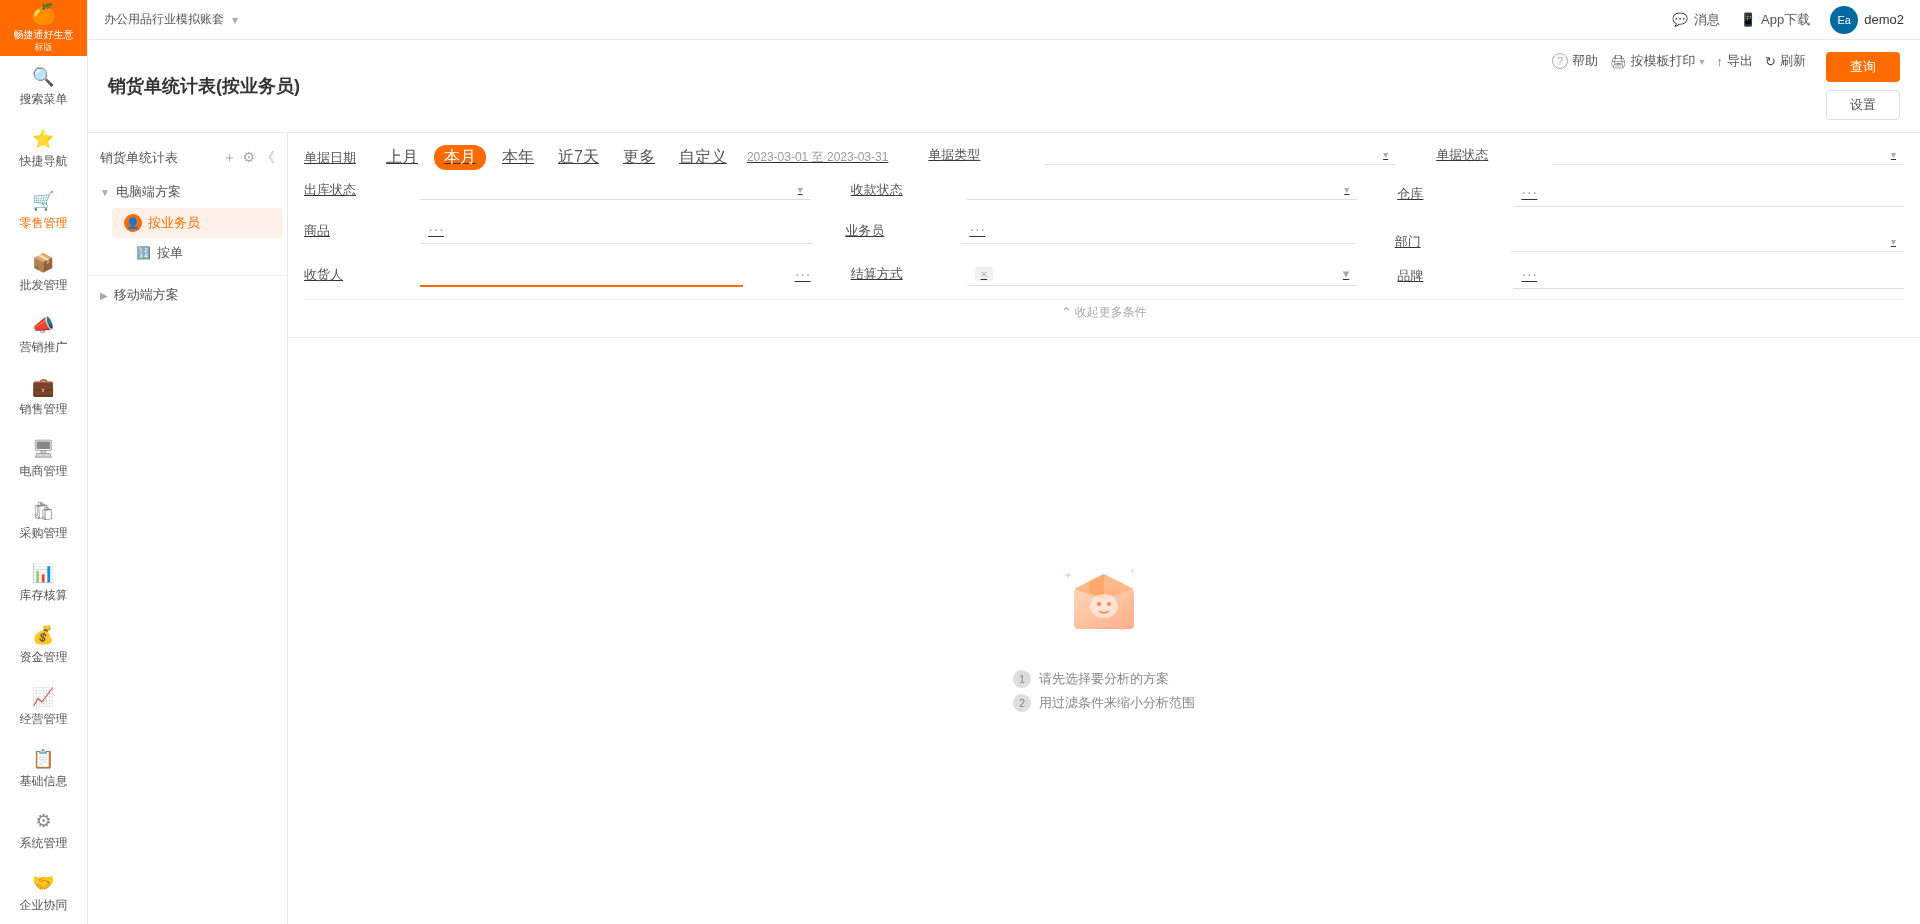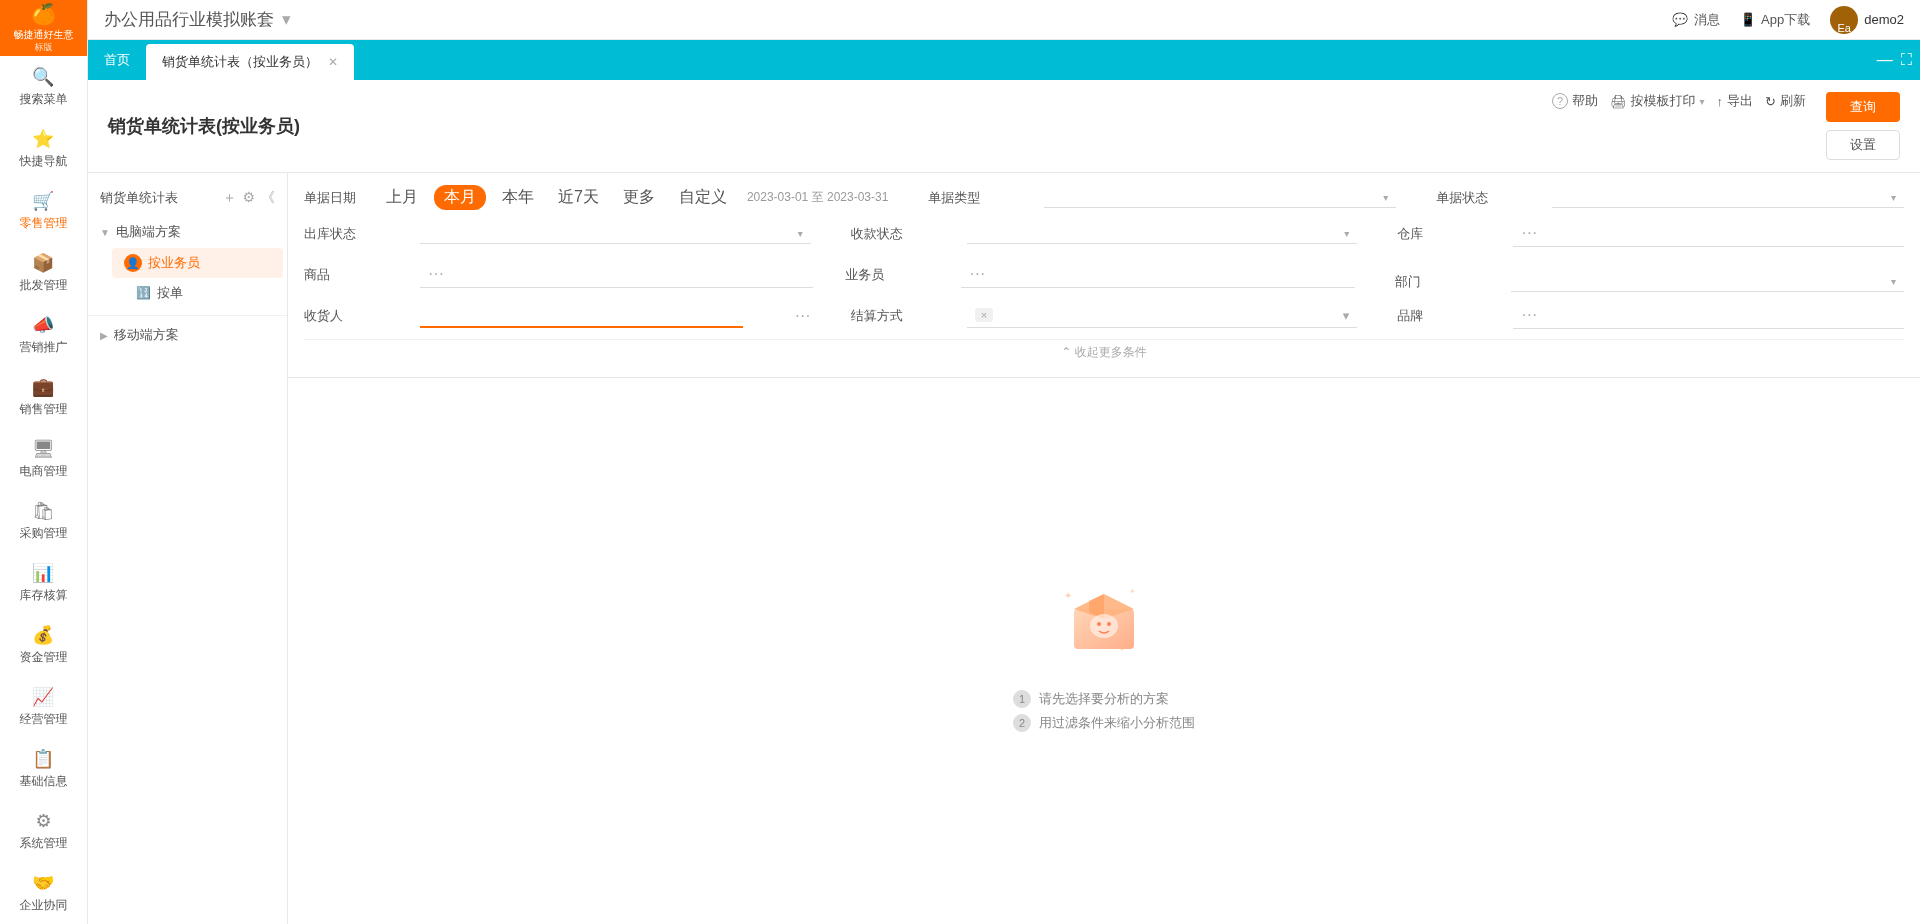--- a/index.html
+++ b/index.html
@@ -12,24 +12,24 @@
     .sidebar-item { width: 88px; padding: 10px 4px; text-align: center; cursor: pointer; color: #555; font-size: 12px; border-bottom: none; }
     .sidebar-item .si-icon { font-size: 18px; margin-bottom: 3px; color: #888; }
     .sidebar-item.active .si-icon { color: #ff6b00; }
     .sidebar-item.active { color: #ff6b00; }
 
     
     .main-area { flex: 1; display: flex; flex-direction: column; height: 924px; overflow: hidden; }
 
     
     .topbar { height: 40px; background: #fff; border-bottom: 1px solid #e8e8e8; display: flex; align-items: center; justify-content: space-between; padding: 0 16px; flex-shrink: 0; }
-    .topbar-left { display: flex; align-items: center; gap: 8px; color: #555; font-size: 17px; }
+    .topbar-left { display: flex; align-items: center; gap: 8px; color: #555; font-size: 12px; }
     .topbar-right { display: flex; align-items: center; gap: 20px; }
     .topbar-action { display: flex; align-items: center; gap: 5px; color: #555; font-size: 13px; cursor: pointer; }
-    .user-avatar { width: 28px; height: 28px; border-radius: 50%; background: #a16207; display: flex; align-items: flex-end; justify-content: center; color: #fff; font-size: 12px; overflow: hidden; }
+    .user-avatar { width: 28px; height: 28px; border-radius: 50%; background: #0369a1; display: flex; align-items: center; justify-content: center; color: #fff; font-size: 12px; overflow: hidden; }
 
     
     .tabbar { height: 40px; background: #00bcd4; display: flex; align-items: center; padding: 0 0; flex-shrink: 0; position: relative; }
     .tab { display: flex; align-items: center; gap: 6px; padding: 0 16px; height: 40px; cursor: pointer; font-size: 13px; color: #fff; }
     .tab.home { background: transparent; }
     .tab.active { background: #fff; color: #333; border-radius: 4px 4px 0 0; margin: 4px 0 0 0; height: 36px; }
     .tab .close-btn { font-size: 12px; color: #aaa; cursor: pointer; margin-left: 4px; }
     .tabbar-actions { position: absolute; right: 8px; display: flex; gap: 8px; }
     .tabbar-action-btn { color: #fff; font-size: 16px; cursor: pointer; background: transparent; border: none; }
 
@@ -60,21 +60,21 @@
     .tree-child-item.active { background: #fff0e8; color: #ff6b00; }
     .tree-child-item .item-icon { width: 18px; height: 18px; border-radius: 50%; background: #ff6b00; color: #fff; font-size: 10px; display: flex; align-items: center; justify-content: center; }
     .tree-sub-item { display: flex; align-items: center; gap: 6px; padding: 5px 12px; cursor: pointer; font-size: 13px; color: #555; padding-left: 28px; }
     .tree-mobile-section { padding-top: 4px; border-top: 1px solid #f0f0f0; margin-top: 4px; }
 
     
     .right-panel { flex: 1; display: flex; flex-direction: column; overflow: hidden; }
 
     
     .filter-area { background: #fff; padding: 12px 16px; border-bottom: 1px solid #e8e8e8; }
-    .filter-row { display: flex; align-items: center; gap: 0; margin-bottom: 10px; }
+    .filter-row { display: flex; align-items: flex-start; gap: 0; margin-bottom: 10px; text-decoration: underline; }
     .filter-row:last-child { margin-bottom: 0; }
     .filter-item { display: flex; align-items: center; flex: 1; min-width: 0; gap: 48px; }
     .filter-label { color: #555; font-size: 13px; white-space: nowrap; margin-right: 8px; min-width: 60px; }
     .filter-input { flex: 1; border: none; border-bottom: 1px solid #ddd; padding: 4px 8px; font-size: 13px; color: #333; outline: none; background: transparent; }
     .filter-select { flex: 1; display: flex; align-items: center; justify-content: space-between; border-bottom: 1px solid #ddd; padding: 4px 8px; cursor: pointer; font-size: 13px; color: #999; }
     .filter-select .sel-arrow { color: #aaa; font-size: 10px; }
     .filter-dots { color: #aaa; font-size: 16px; cursor: pointer; margin-left: 4px; }
     .date-range-area { display: flex; align-items: center; gap: 8px; }
     .date-btn { padding: 2px 8px; border-radius: 3px; cursor: pointer; font-size: 16px; color: #555; background: transparent; border: none; }
     .date-btn.active { background: #ff6b00; color: #fff; border-radius: 12px; padding: 2px 10px; }
@@ -180,33 +180,20 @@
       </div>
       <div style="display:flex;align-items:center;gap:6px;cursor:pointer;">
         <div class="user-avatar">
           <span style="font-size:11px;">Ea</span>
         </div>
         <span style="font-size:13px;color:#333;">demo2</span>
       </div>
     </div>
   </div>
 
-  <div class="tabbar">
-    <div class="tab home">
-      <span>首页</span>
-    </div>
-    <div class="tab active">
-      <span>销货单统计表（按业务员）</span>
-      <span class="close-btn">✕</span>
-    </div>
-    <div class="tabbar-actions">
-      <button class="tabbar-action-btn">—</button>
-      <button class="tabbar-action-btn">⛶</button>
-    </div>
-  </div>
 
   <div class="page-content">
 
     <div class="page-header">
       <h1 class="page-title">销货单统计表(按业务员)</h1>
       <div style="display:flex;align-items:flex-start;gap:8px;">
         <div class="page-header-actions">
           <div class="header-action">
             <span style="width:16px;height:16px;border-radius:50%;border:1px solid #aaa;display:inline-flex;align-items:center;justify-content:center;font-size:11px;color:#aaa;">?</span>
             <span>帮助</span>

